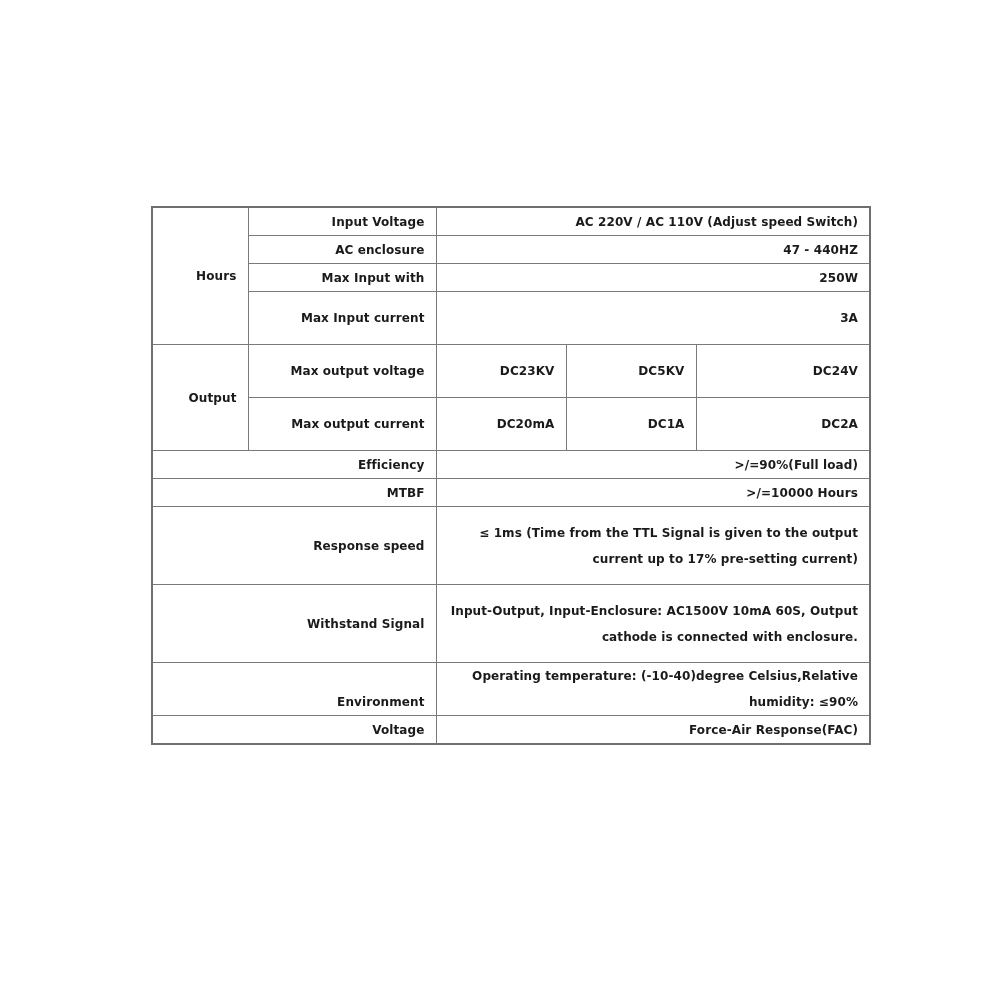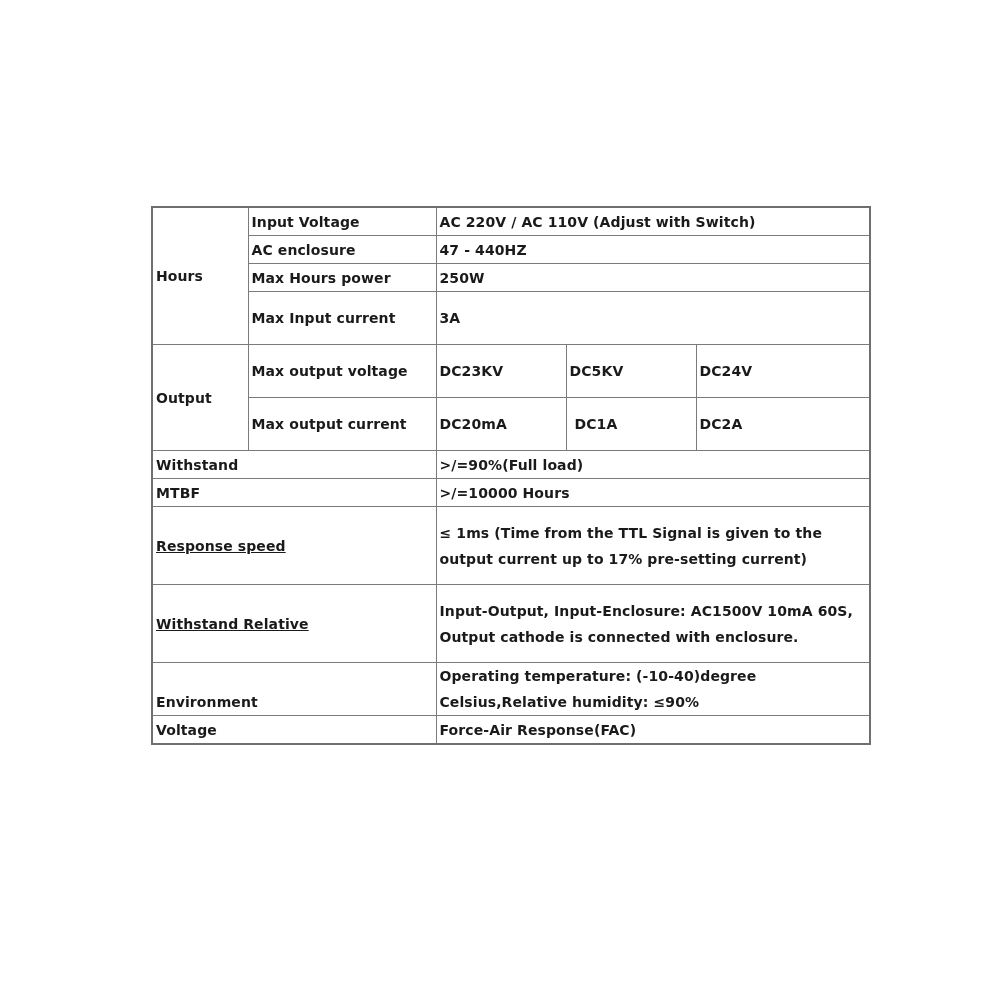--- a/index.html
+++ b/index.html
@@ -1,52 +1,52 @@
 <!DOCTYPE html>
 <html><head>
 <meta charset="utf-8">
 <style>
   html, body { margin:0; padding:0; background:#ffffff; }
   body { width:1000px; height:1000px; position:relative; overflow:hidden;
          font-family:"DejaVu Sans", "Liberation Sans", sans-serif; color:#1a1a1a; }
   table.spec { position:absolute; left:151px; top:206px; width:718px;
                border-collapse:collapse; table-layout:fixed;
                border:2px solid #6f6f6f; }
-  table.spec td { border:1.5px solid #7a7a7a; padding:0 3px; font-weight:bold;
-                  font-size:14px; line-height:26px; vertical-align:middle;
-                  letter-spacing:0.1px; white-space:normal; }
+  table.spec td { border:1.5px solid #7a7a7a; padding:0 11px; font-weight:bold;
+                  font-size:12px; line-height:26px; vertical-align:middle;
+                  letter-spacing:0.1px; white-space:normal;text-align:right; }
   td.nowrap { white-space:nowrap; }
   .h28 { height:27px; }
   .h53 { height:52px; }
-  .h78 { height:77px;text-decoration:underline; }
+  .h78 { height:77px; }
 </style>
 </head>
 <body>
 
 <table class="spec">
   <colgroup>
     <col style="width:96px">
     <col style="width:188px">
     <col style="width:130px">
     <col style="width:130px">
     <col style="width:174px">
   </colgroup>
 
   <tbody>
       <tr>
     <td rowspan="4">Hours</td>
     <td class="h28 nowrap">Input Voltage</td>
-    <td colspan="3" class="nowrap">AC 220V / AC 110V (Adjust with Switch)</td>
+    <td colspan="3" class="nowrap">AC 220V / AC 110V (Adjust speed Switch)</td>
   </tr>
   <tr>
     <td class="h28 nowrap">AC enclosure</td>
     <td colspan="3">47 - 440HZ</td>
   </tr>
   <tr>
-    <td class="h28 nowrap">Max Hours power</td>
+    <td class="h28 nowrap">Max Input with</td>
     <td colspan="3">250W</td>
   </tr>
   <tr>
     <td class="h53">Max Input current</td>
     <td colspan="3">3A</td>
   </tr>
 
   <tr>
     <td rowspan="2">Output</td>
     <td class="h53">Max output voltage</td>
@@ -55,33 +55,33 @@
     <td>DC24V</td>
   </tr>
   <tr>
     <td class="h53">Max output current</td>
     <td>DC20mA</td>
     <td style="white-space:pre"> DC1A</td>
     <td>DC2A</td>
   </tr>
 
   <tr>
-    <td colspan="2" class="h28">Withstand</td>
+    <td colspan="2" class="h28">Efficiency</td>
     <td colspan="3">&gt;/=90%(Full load)</td>
   </tr>
   <tr>
     <td colspan="2" class="h28">MTBF</td>
     <td colspan="3">&gt;/=10000 Hours</td>
   </tr>
   <tr>
     <td colspan="2" class="h78">Response speed</td>
     <td colspan="3">≤ 1ms (Time from the TTL Signal is given to the output current up to 17% pre-setting current)</td>
   </tr>
   <tr>
-    <td colspan="2" class="h78">Withstand Relative</td>
+    <td colspan="2" class="h78">Withstand Signal</td>
     <td colspan="3">Input-Output, Input-Enclosure: AC1500V 10mA 60S, Output cathode is connected with enclosure.</td>
   </tr>
   <tr>
     <td colspan="2" class="h53" style="vertical-align:bottom">Environment</td>
     <td colspan="3">Operating temperature: (-10-40)degree Celsius,Relative humidity: ≤90%</td>
   </tr>
   <tr>
     <td colspan="2" class="h28">Voltage</td>
     <td colspan="3">Force-Air Response(FAC)</td>
   </tr>

